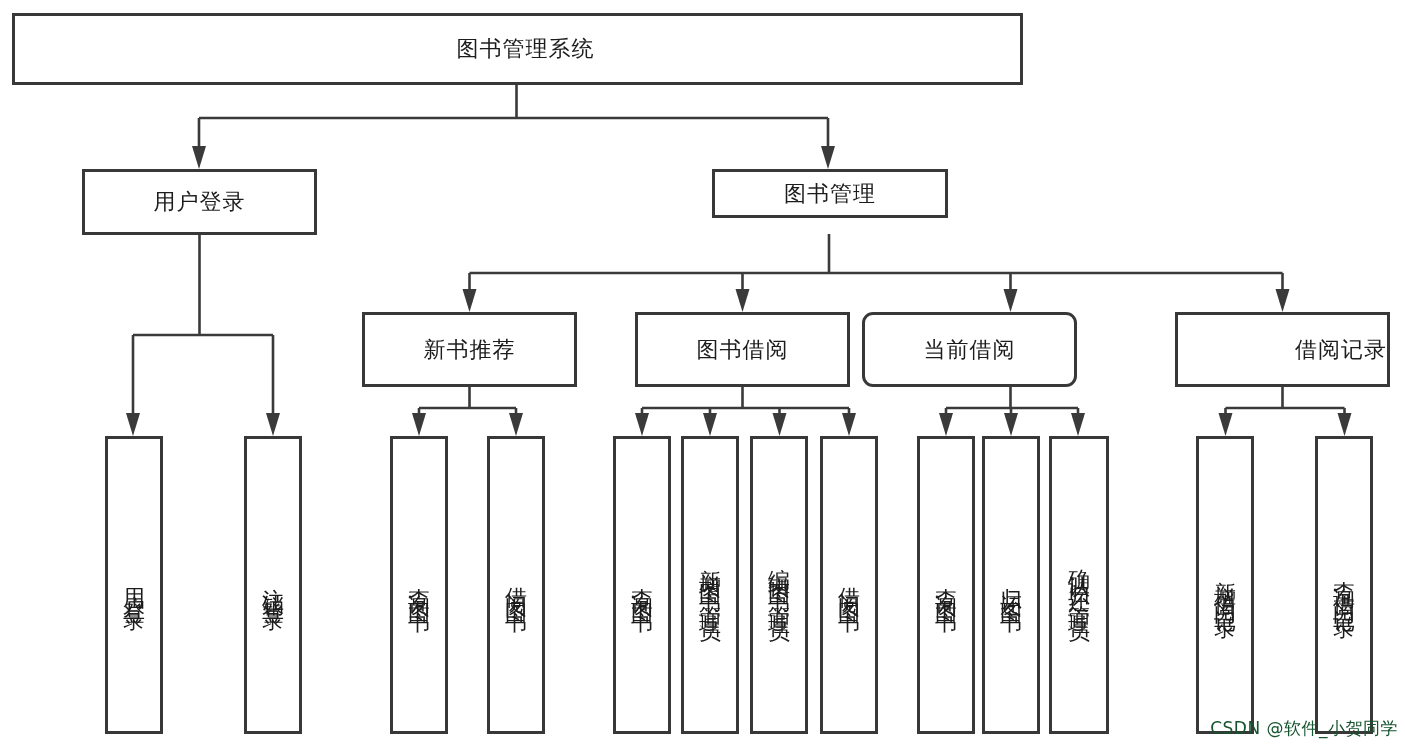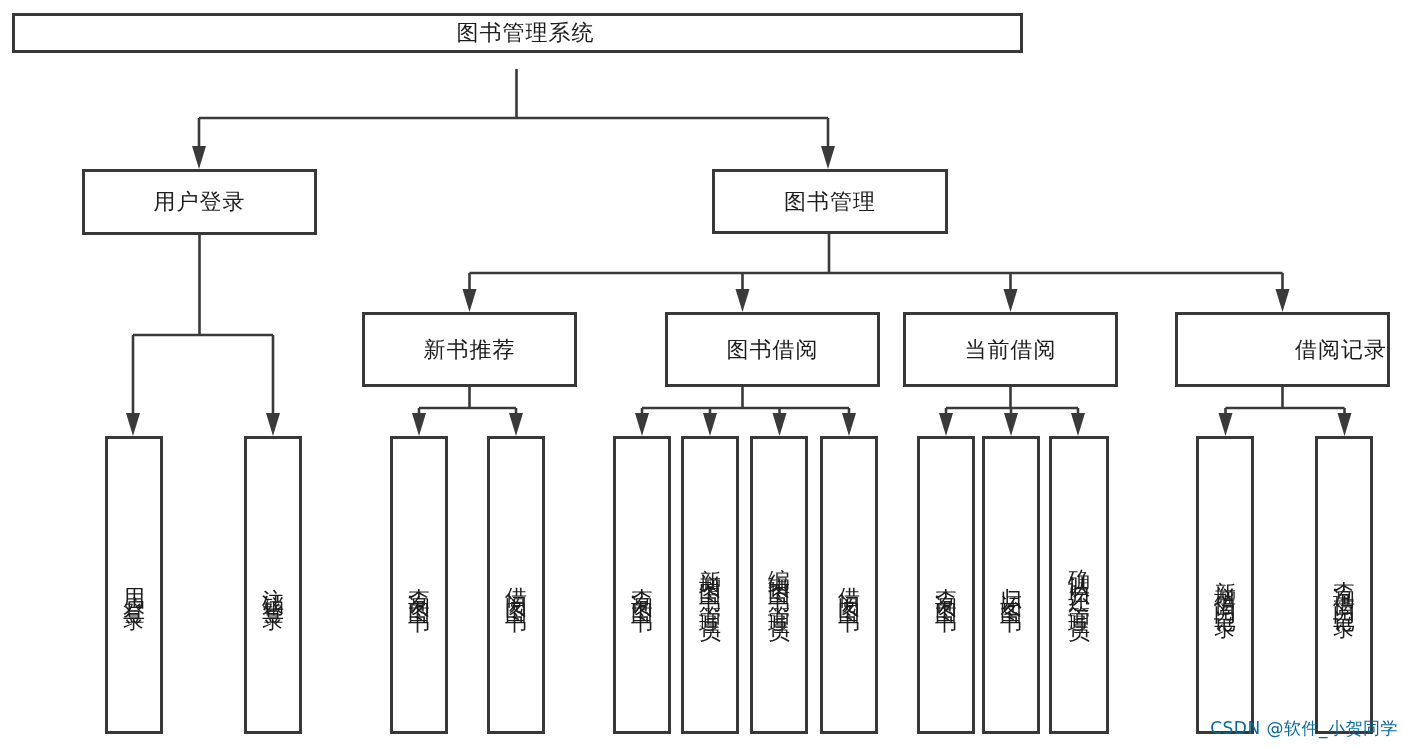--- a/index.html
+++ b/index.html
@@ -53,32 +53,32 @@
     line-height: 1.1;
     letter-spacing: 0.34em;
     color: #1c1c1c;
     white-space: nowrap;
   }
   .watermark {
     position: absolute;
     right: 7px;
     bottom: 7px;
     font-size: 17px;
-    color: #0369a1;
+    color: #14532d;
     letter-spacing: 0.5px;
     white-space: nowrap;
   }
   
-  #node-root            { left: 12px;   top: 13px;  width: 1011px; height: 40px; padding-left: 16px; }
+  #node-root            { left: 12px;   top: 13px;  width: 1011px; height: 72px; padding-left: 16px; }
   #node-user-login      { left: 82px;   top: 169px; width: 235px;  height: 66px; }
-  #node-book-management { left: 712px;  top: 169px; width: 236px;  height: 65px; }
+  #node-book-management { left: 712px;  top: 169px; width: 236px;  height: 49px; }
   .l3 { top: 312px; width: 215px; height: 75px; }
   #node-new-book-recommend { left: 362px;  }
-  #node-book-borrow        { left: 665px; justify-content: center;  }
-  #node-current-borrow     { left: 903px;  }
+  #node-book-borrow        { left: 635px; justify-content: center;  }
+  #node-current-borrow     { left: 862px; border-radius: 11px;  }
   #node-borrow-records     { left: 1175px; justify-content: flex-end; }
   #leaf-user-login          { left: 105px;  }
   #leaf-logout              { left: 244px;  }
   #leaf-query-book-1        { left: 390px;  }
   #leaf-borrow-book-1       { left: 487px;  }
   #leaf-query-book-2        { left: 613px;  }
   #leaf-add-book-admin      { left: 681px;  }
   #leaf-edit-book-admin     { left: 750px;  }
   #leaf-borrow-book-2       { left: 820px;  }
   #leaf-query-book-3        { left: 917px;  }

